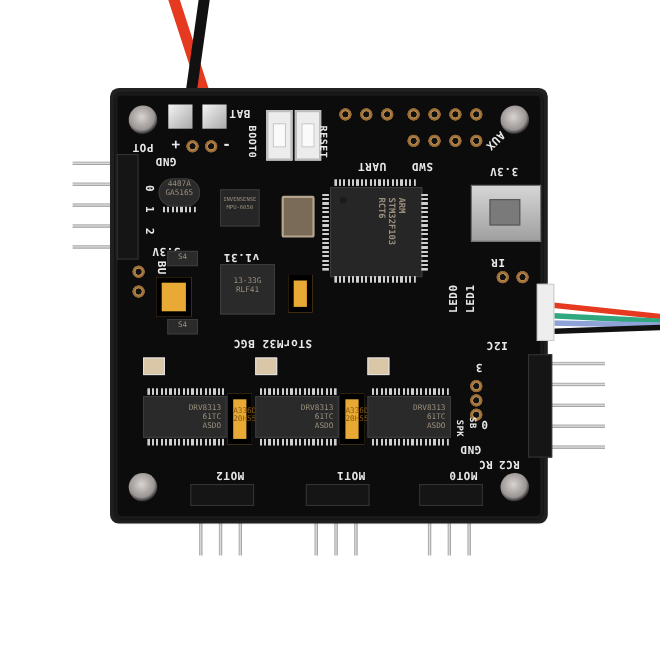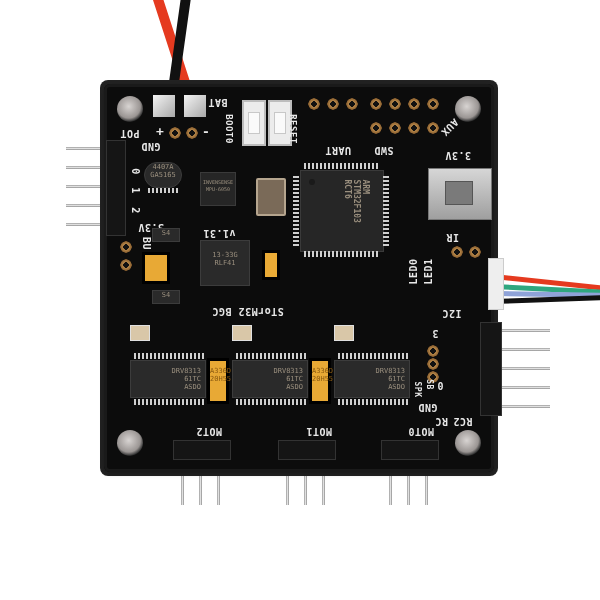--- a/index.html
+++ b/index.html
@@ -10,21 +10,21 @@
   .hole{width:26px;height:26px;border-radius:50%;background:radial-gradient(circle at 45% 40%,#d8d4d2 0%,#9a9593 55%,#3a3a3a 70%,#111 75%);}
   .via{width:12px;height:12px;border-radius:50%;background:radial-gradient(circle,#111 30%,#b9894a 35%,#8a6030 65%,#0c0c0c 70%);}
   .silk{color:#e8e8e8;font-size:10px;font-weight:bold;letter-spacing:0.5px;white-space:nowrap;}
   .rot180{transform:rotate(180deg);}
   .rot90{transform:rotate(90deg);}
   .rotm90{transform:rotate(-90deg);}
   .chip{background:#2a2a2a;border:1px solid #3c3c3c;color:#9a8f7e;font-size:7px;line-height:8px;text-align:center;}
   .qfp{background:#262626;border:1px solid #3a3a3a;}
   .pins-h{background:repeating-linear-gradient(90deg,#cfcfcf 0 2px,transparent 2px 4px);}
   .pins-v{background:repeating-linear-gradient(0deg,#cfcfcf 0 2px,transparent 2px 4px);}
-  .cap{background:#e8a935;border:3px solid #000000;color:#8a5a10;font-size:7px;line-height:8px;text-align:center;}
+  .cap{background:#e8a935;border:5px solid #000000;color:#8a5a10;font-size:7px;line-height:8px;text-align:center;}
   .smd{background:#d9c7a8;border:1px solid #e0e0e0;}
   .header-h{background:#151515;border:1px solid #333;}
   .pin-h{height:3px;background:linear-gradient(#9a9a9a,#e0e0e0,#8a8a8a);}
   .pin-v{width:3px;background:linear-gradient(90deg,#9a9a9a,#e0e0e0,#8a8a8a);}
   .pad{width:22px;height:22px;background:linear-gradient(135deg,#f4f4f4,#a8a8a8);}
   .btn{background:#ececec;border:2px solid #bdbdbd;}
   .btn-inner{background:#fafafa;border:1px solid #c8c8c8;}
   .usb{background:linear-gradient(#d6d6d6,#9f9f9f);border:1px solid #777;}
   .wire{border-radius:4px;}
 </style>

